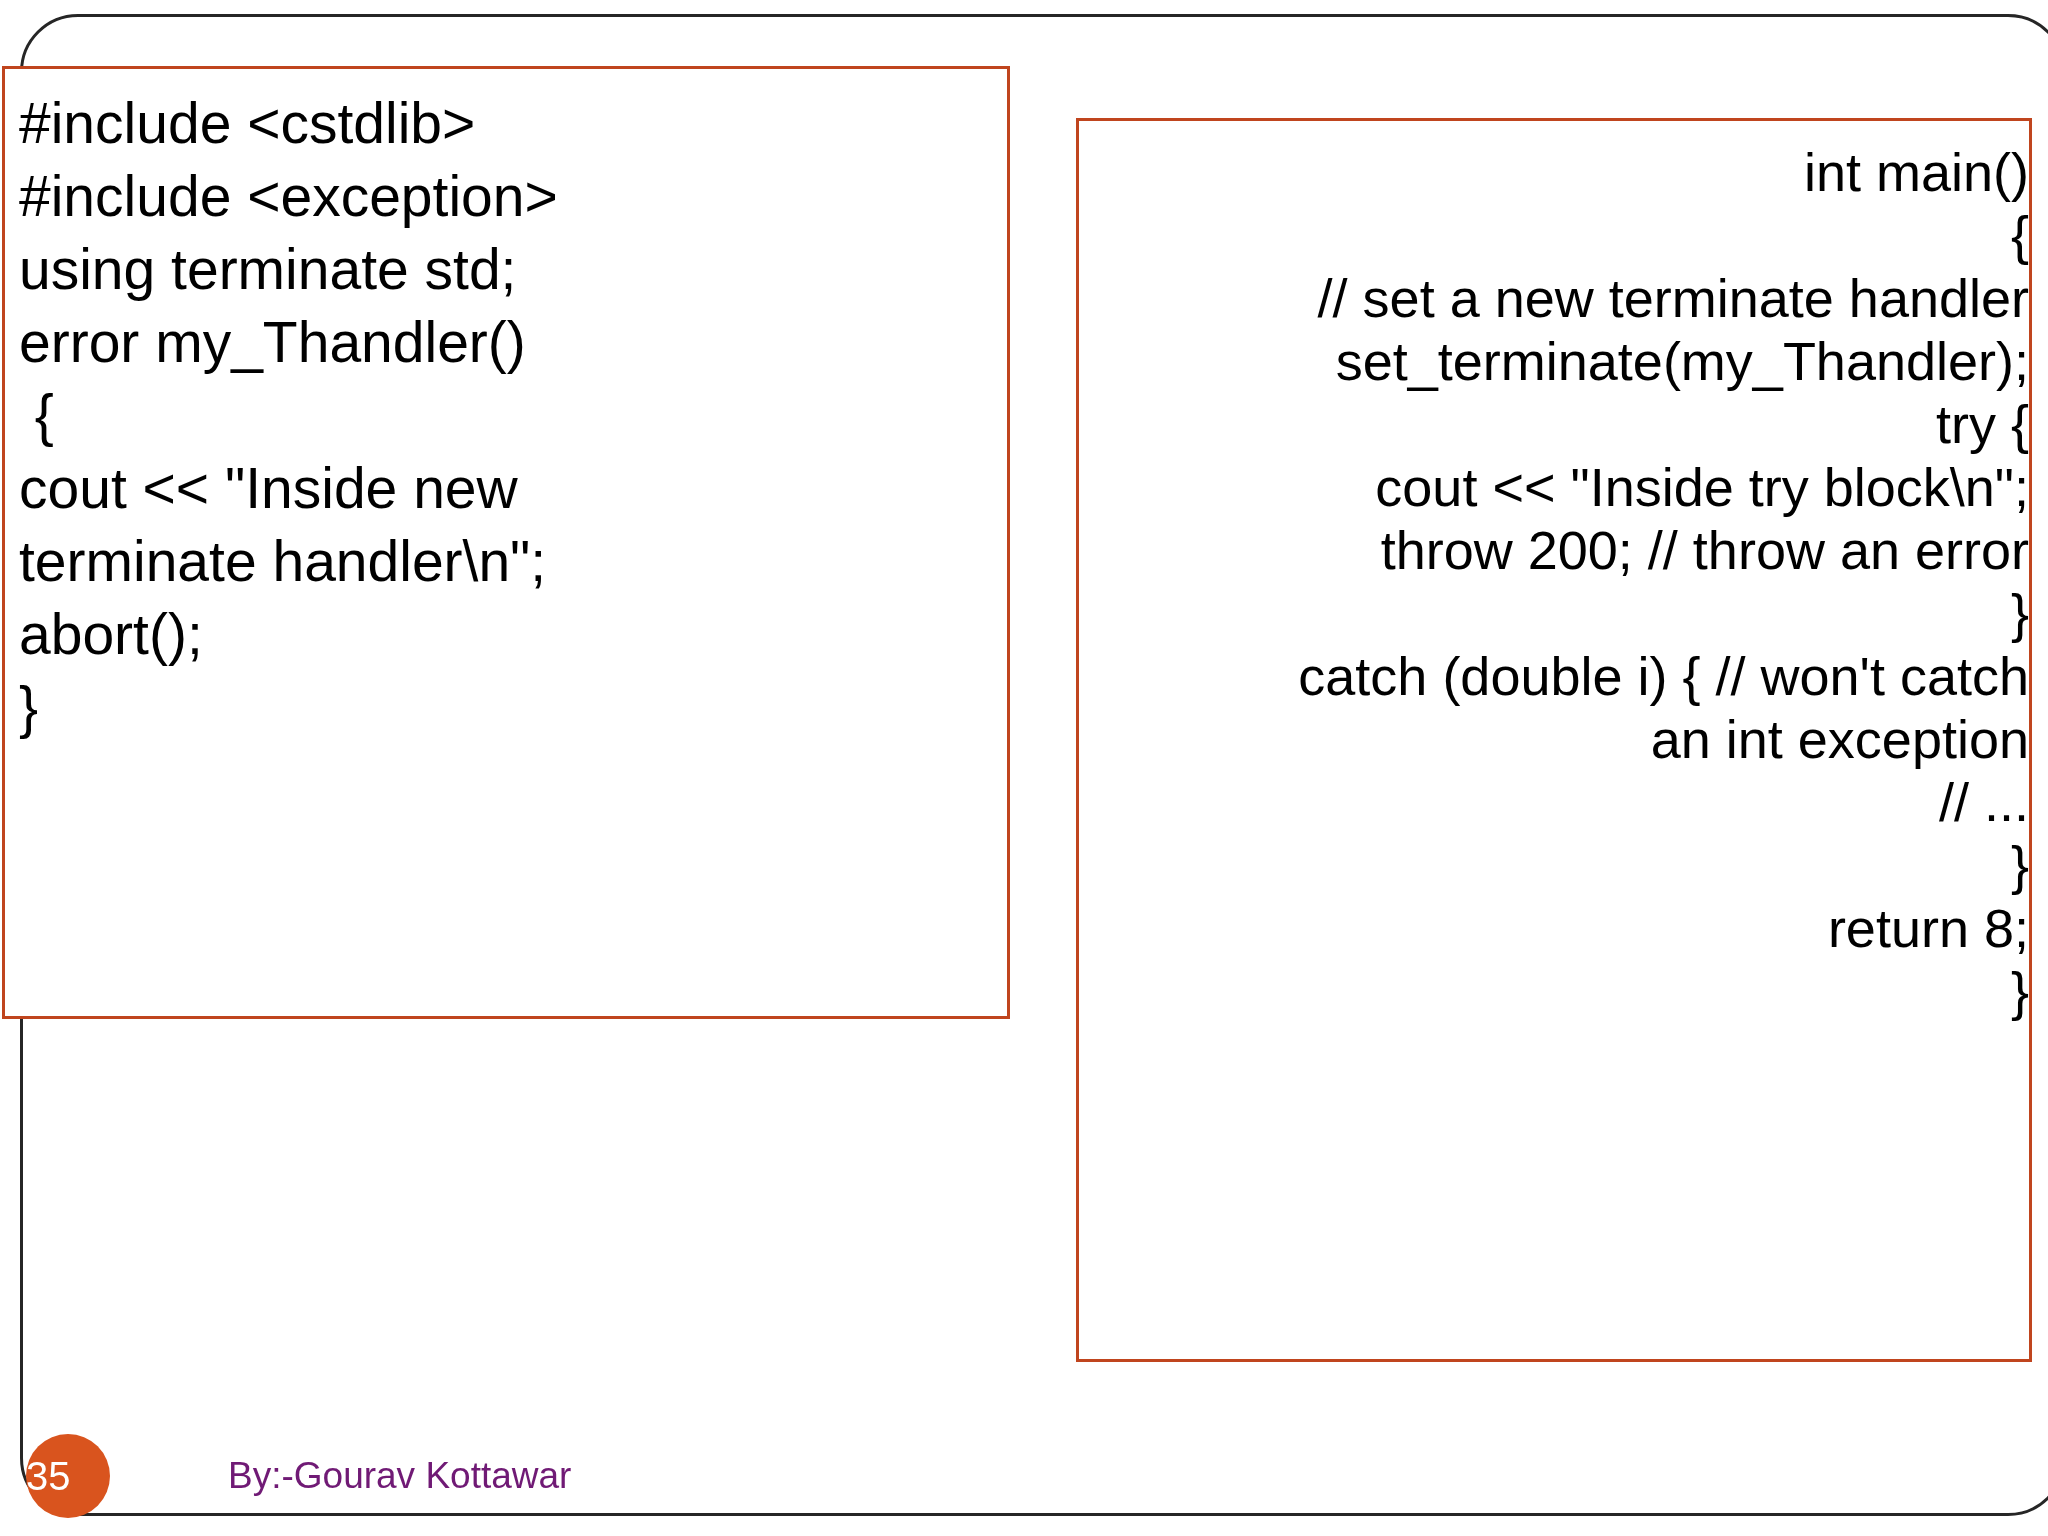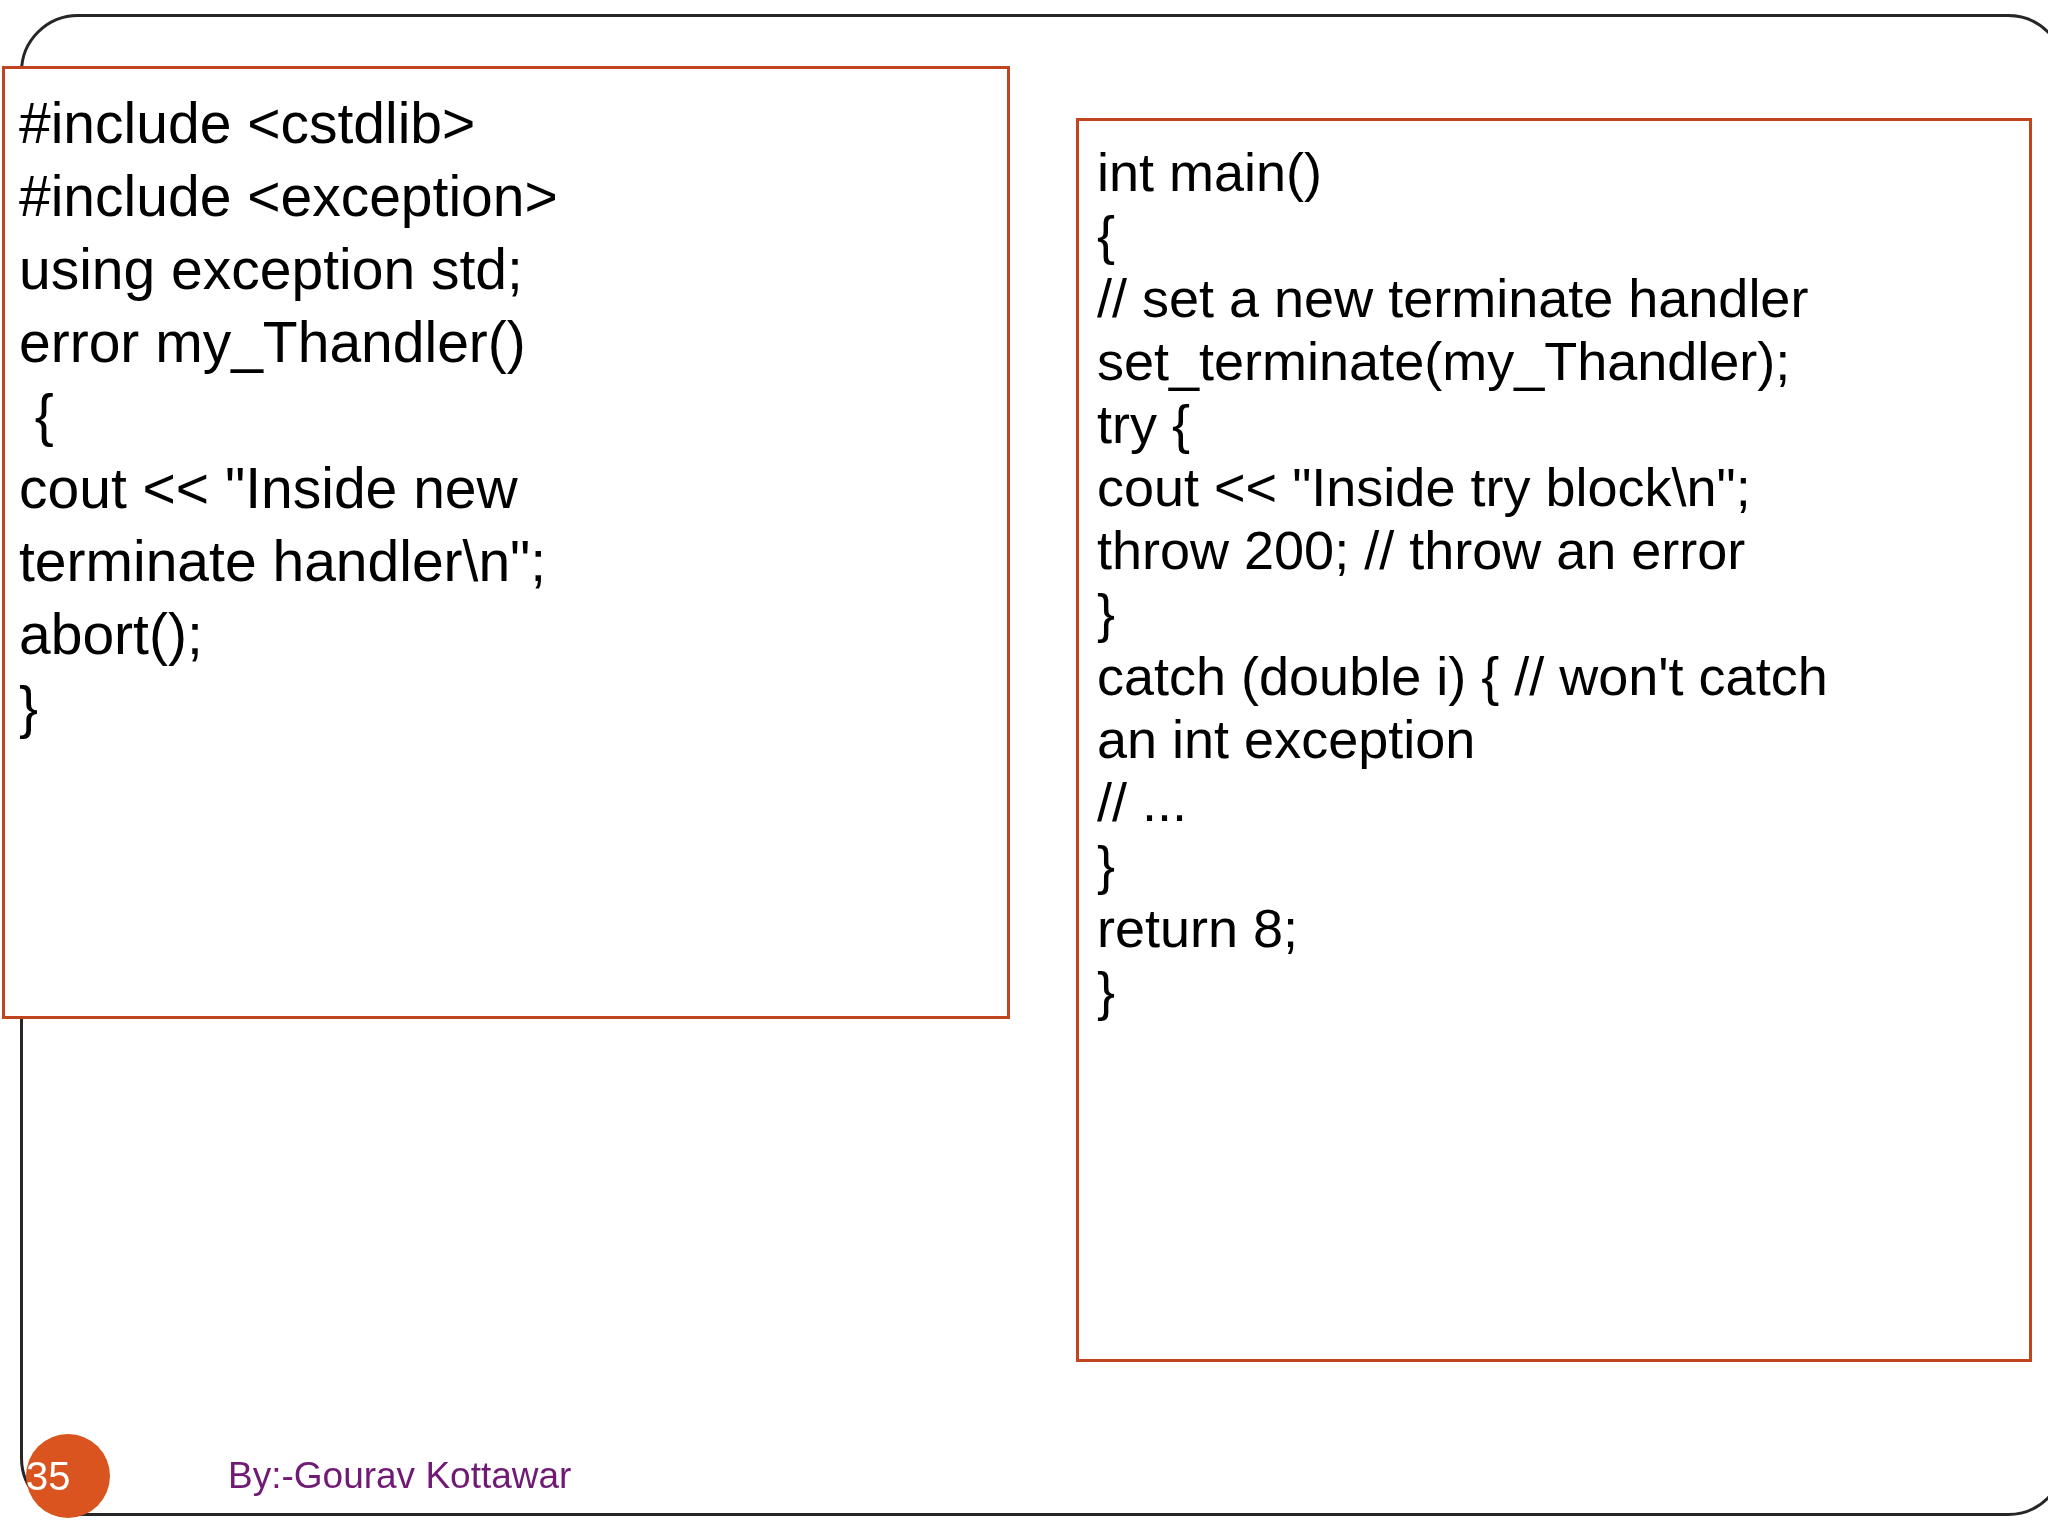--- a/index.html
+++ b/index.html
@@ -56,20 +56,21 @@
   .code-lines {
     margin: 0;
     padding: 0;
     list-style: none;
   }
   #code-box-left .code-lines {
     padding: 18px 0 0 14px;
   }
   #code-box-right .code-lines {
     padding: 20px 0 0 18px;
+    text-align: right;
   }
   .code-line {
     color: #000000;
     font-family: "Liberation Sans", sans-serif;
     font-weight: 400;
     white-space: pre;
   }
   #code-box-left .code-line {
     font-size: 57px;
     line-height: 73px;
@@ -114,21 +115,21 @@
 </style>
 </head>
 <body>
 
 <div id="slide-frame"></div>
 
 <div class="code-box" id="code-box-left">
   <ul class="code-lines" id="left-lines">
       <li class="code-line">#include &lt;cstdlib&gt;</li>
       <li class="code-line">#include &lt;exception&gt;</li>
-      <li class="code-line">using exception std;</li>
+      <li class="code-line">using terminate std;</li>
       <li class="code-line">error my_Thandler()</li>
       <li class="code-line"> {</li>
       <li class="code-line">cout &lt;&lt; "Inside new</li>
       <li class="code-line">terminate handler\n";</li>
       <li class="code-line">abort();</li>
       <li class="code-line">}</li>
     </ul>
 </div>
 
 <div class="code-box" id="code-box-right">

